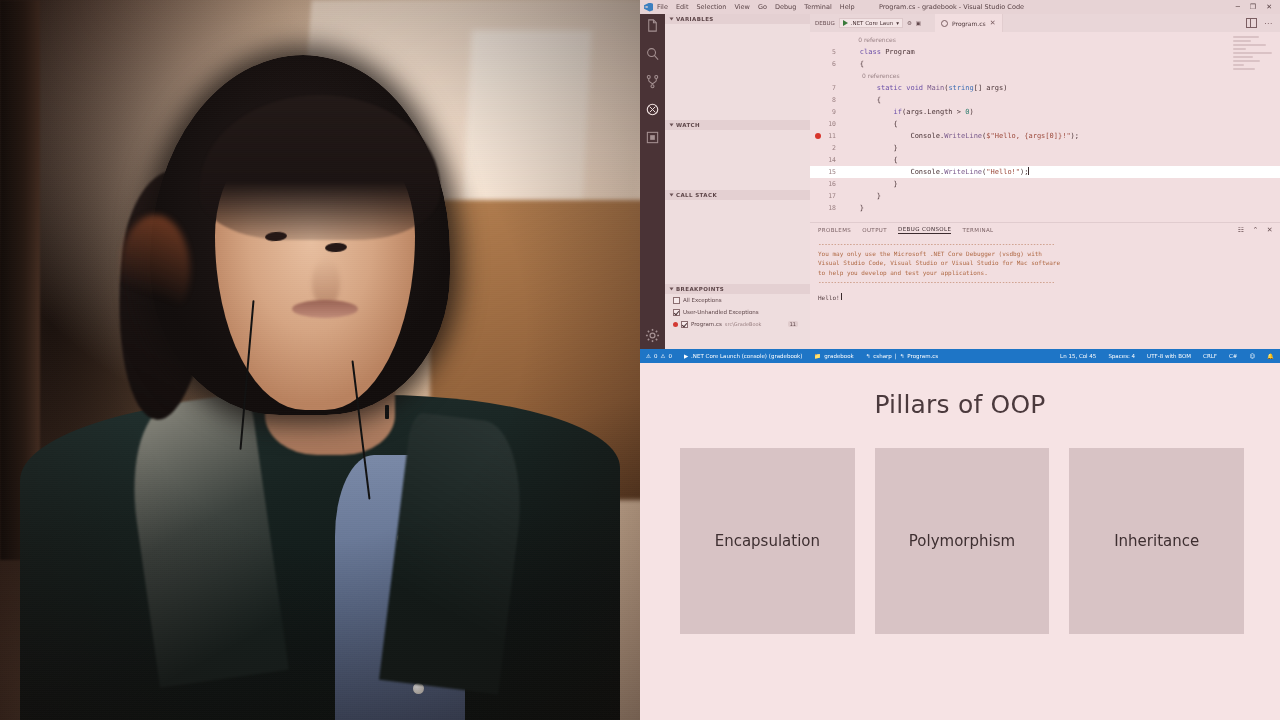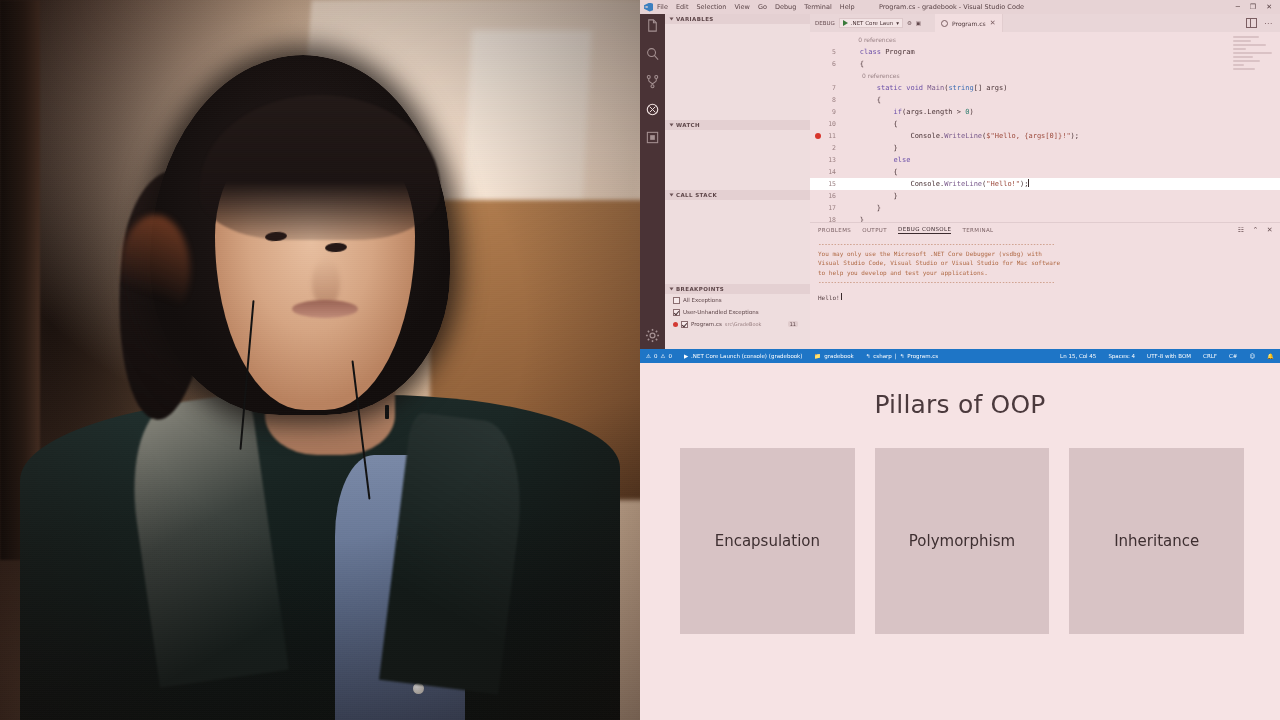--- a/index.html
+++ b/index.html
@@ -386,24 +386,20 @@
               <div class="ln">
                 <span class="bpm"></span>
                 <span class="gut">11</span>
                 <span class="src"><span>                Console.</span><span class="fn">WriteLine</span><span>(</span><span class="st">$"Hello, {args[0]}!"</span><span>);</span></span>
               </div>
               <div class="ln">
                 <span class="gut">2</span>
                 <span class="src"><span>            }</span></span>
               </div>
               <div class="ln">
-                <span class="gut">13</span>
-                <span class="src"><span>            </span><span class="kw">else</span></span>
-              </div>
-              <div class="ln">
                 <span class="gut">14</span>
                 <span class="src"><span>            {</span></span>
               </div>
               <div class="ln hl">
                 <span class="gut">15</span>
                 <span class="src"><span>                Console.</span><span class="fn">WriteLine</span><span>(</span><span class="st">"Hello!"</span><span>);</span><span class="caret"></span></span>
               </div>
               <div class="ln">
                 <span class="gut">16</span>
                 <span class="src"><span>            }</span></span>

